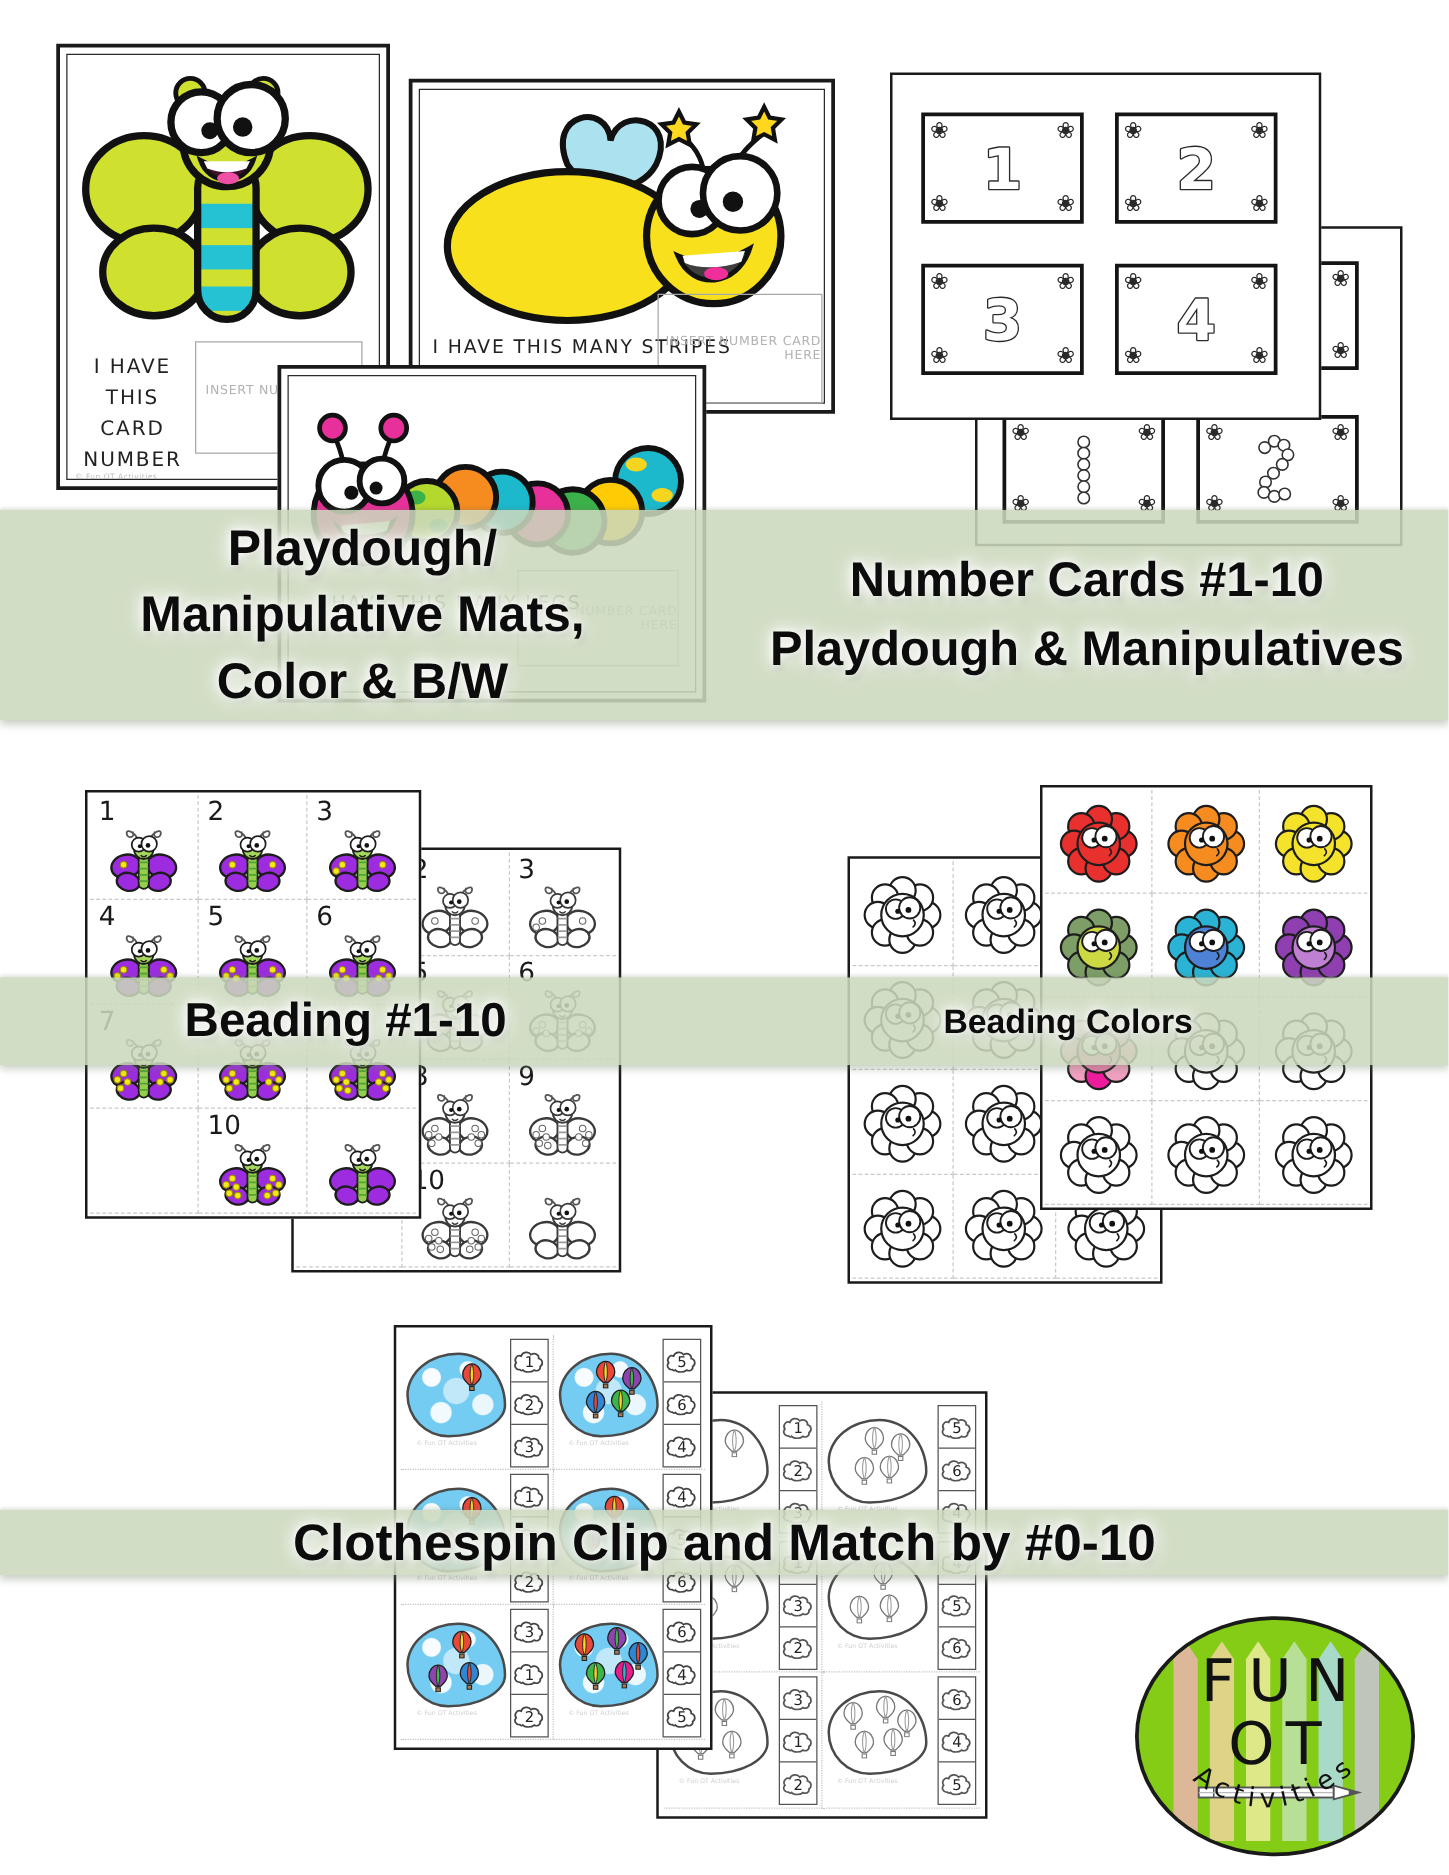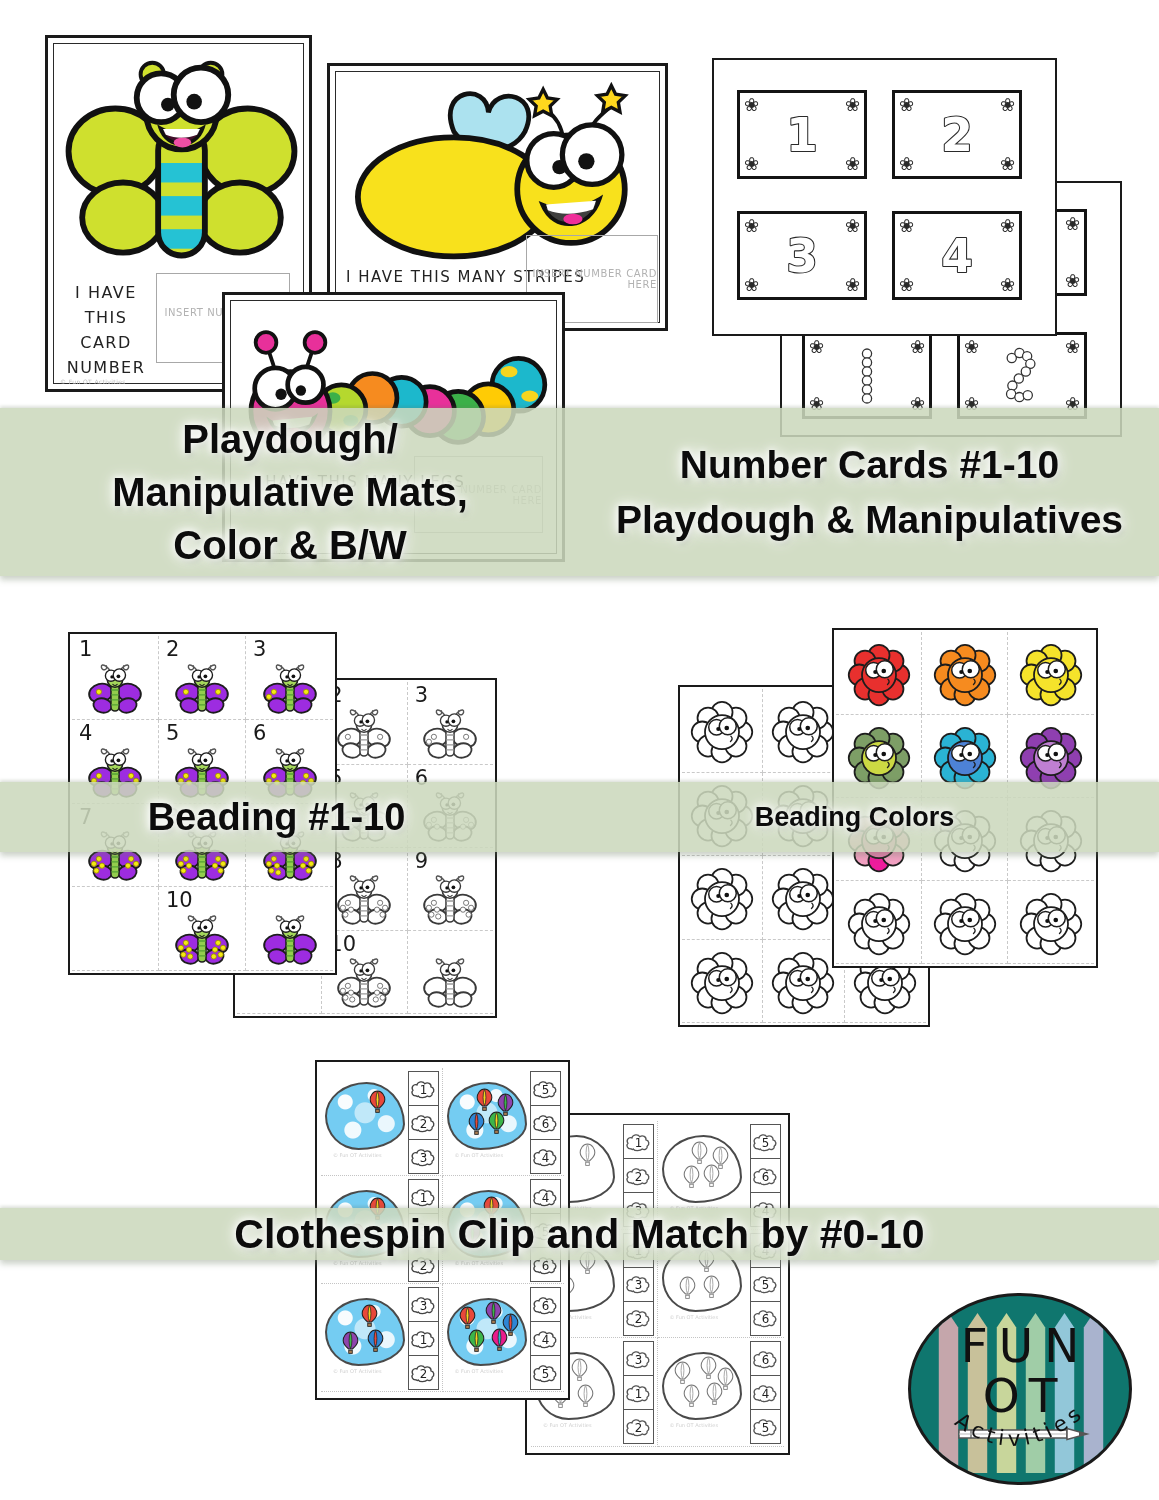--- a/index.html
+++ b/index.html
@@ -80,21 +80,21 @@
     text-align:center;text-shadow:0 0 6px #fff,0 0 12px #fff,0 0 18px rgba(255,255,255,.9),2px 3px 5px rgba(125,140,115,.55);}
   .b1-left{left:0;top:0;width:580px;height:100%;display:flex;flex-direction:column;justify-content:center;
     font-size:40px;line-height:53px;text-align:center;}
   .b1-right{left:580px;top:0;width:579px;height:100%;display:flex;flex-direction:column;justify-content:center;
     font-size:39px;line-height:55px;}
   .b2-left{left:4px;top:0;width:545px;height:100%;display:flex;align-items:center;justify-content:center;font-size:38px;}
   .b2-right{left:597px;top:0;width:515px;height:100%;display:flex;align-items:center;justify-content:center;font-size:27px;}
   .b3-text{left:0;top:0;width:100%;height:100%;display:flex;align-items:center;justify-content:center;font-size:41px;}
   
   .logo{position:absolute;left:908px;top:1293px;width:224px;height:192px;border-radius:50%;
-    border:3px solid #1a1a1a;background:#0f766e;overflow:hidden;z-index:5;box-sizing:border-box;}
+    border:3px solid #1a1a1a;background:#84cc16;overflow:hidden;z-index:5;box-sizing:border-box;}
   .crayon{position:absolute;top:17px;height:160px;width:27px;opacity:.8;
     clip-path:polygon(50% 0%,86% 9%,86% 100%,14% 100%,14% 9%);}
   .logo-fun{position:absolute;top:22px;left:0;width:100%;text-align:center;font-size:47px;
     letter-spacing:11px;color:#111;font-weight:400;text-indent:11px;}
   .logo-ot{position:absolute;top:72px;left:0;width:100%;text-align:center;font-size:47px;
     letter-spacing:9px;color:#111;font-weight:400;text-indent:9px;}
   .logo-pencil{position:absolute;left:42px;top:130px;width:140px;height:16px;}
   .logo-arc{position:absolute;inset:0;width:100%;height:100%;}
   .arc-text{font-family:"DejaVu Sans",sans-serif;font-size:22px;letter-spacing:5px;fill:#111;}
 </style>

